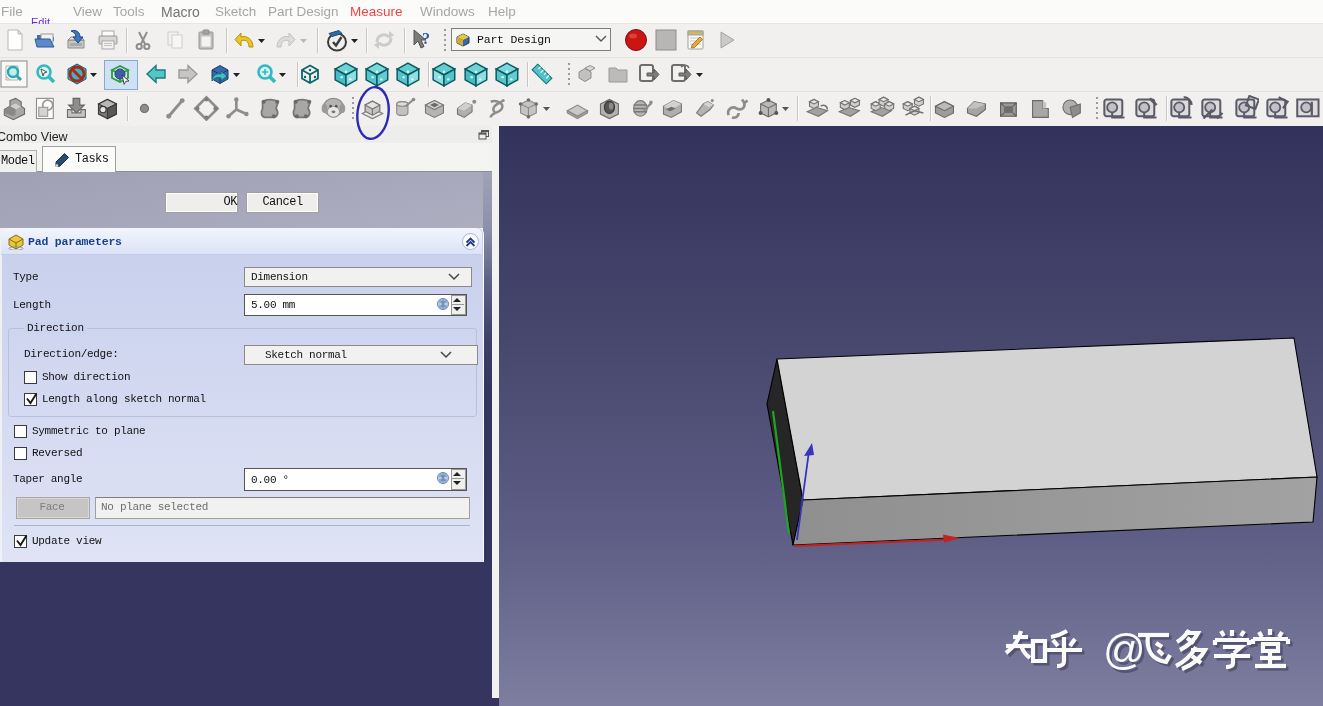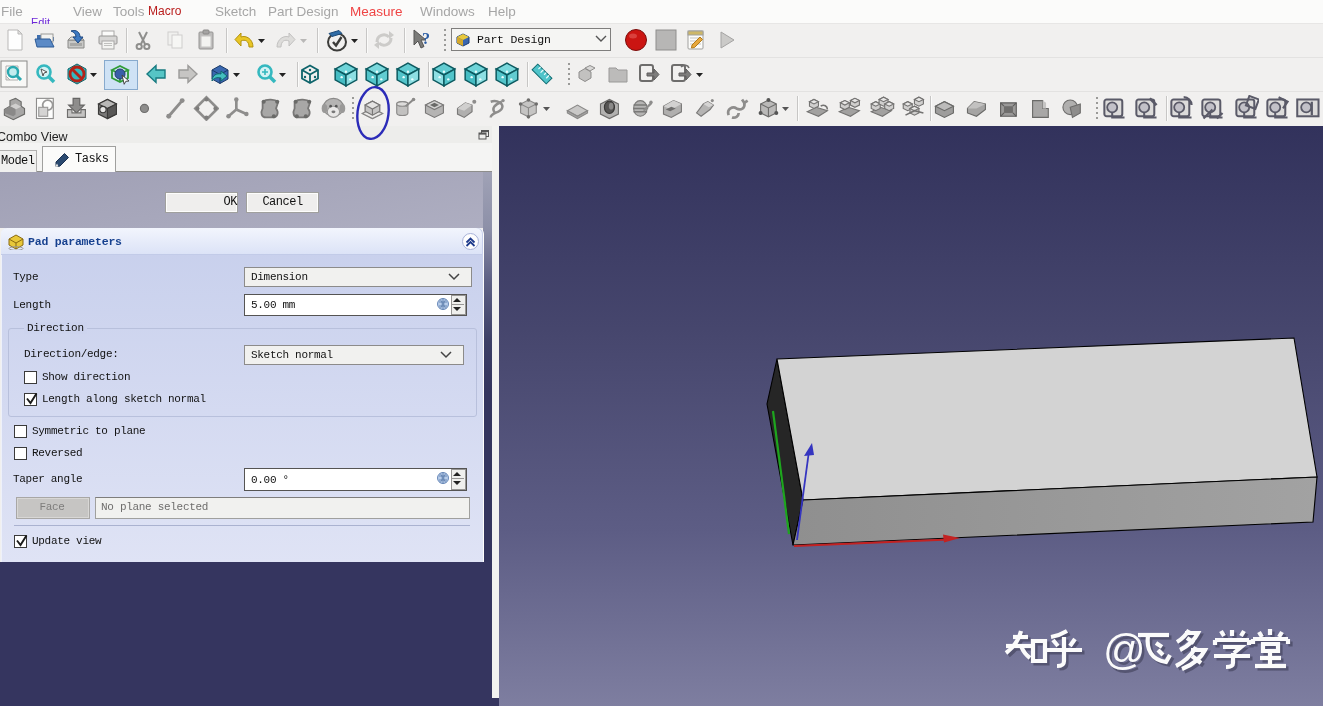--- a/index.html
+++ b/index.html
@@ -10,21 +10,21 @@
 .vsep{position:absolute;width:1px;background:#c7c6c5;border-right:1px solid #fbfbfa;}
 .dsep{position:absolute;width:2px;background-image:repeating-linear-gradient(#9a9a98 0 2px,transparent 2px 5px);}
 </style></head><body>
 <div class="abs" style="left:0;top:0;width:1323px;height:706px;background:#f1f0ef"></div>
 
 <div class="abs" style="left:0;top:0;width:1323px;height:23px;background:#fbfbfa;border-bottom:1px solid #e7e6e5"></div>
 <div class="abs" style="left:1px;top:4px;font-size:13.5px;color:#a6a6a6">File</div>
 <div class="abs" style="left:31px;top:16px;font-size:11px;color:#6d28d9">Edit</div>
 <div class="abs" style="left:73px;top:4px;font-size:13.5px;color:#a6a6a6">View</div>
 <div class="abs" style="left:113px;top:4px;font-size:13.5px;color:#a6a6a6">Tools</div>
-<div class="abs" style="left:148px;top:4px;font-size:12px;color:#b91c1c">Macro</div>
+<div class="abs" style="left:161px;top:4px;font-size:14px;color:#737373">Macro</div>
 <div class="abs" style="left:215px;top:4px;font-size:13.5px;color:#a6a6a6">Sketch</div>
 <div class="abs" style="left:268px;top:4px;font-size:13.5px;color:#a6a6a6">Part Design</div>
 <div class="abs" style="left:350px;top:4px;font-size:13.5px;color:#ef4444">Measure</div>
 <div class="abs" style="left:420px;top:4px;font-size:13.5px;color:#a6a6a6">Windows</div>
 <div class="abs" style="left:488px;top:4px;font-size:13.5px;color:#a6a6a6">Help</div>
 <div class="abs" style="left:0;top:24px;width:1323px;height:33px;background:#f1f0ef;border-bottom:1px solid #e3e2e1"></div>
 <div class="abs" style="left:0;top:58px;width:1323px;height:33px;background:#f1f0ef;border-bottom:1px solid #e3e2e1"></div>
 <div class="abs" style="left:0;top:92px;width:1323px;height:34px;background:#f1f0ef;border-bottom:1px solid #c9c8c7"></div>
 <svg style="position:absolute;left:3.0px;top:28.0px" width="24.0" height="24.0" viewBox="0 0 24 24">
     <path d="M5,2 h10 l4,4 v16 h-14 z" fill="#fefefe" stroke="#b9b8b7"></path>
@@ -593,21 +593,21 @@
 <div class="abs" style="left:451px;top:304px;width:13px;height:1px;background:#989796"></div>
 <svg style="position:absolute;left:453px;top:298px" width="9" height="5" viewBox="0 0 9 5">
     <polygon points="0,4 8,4 4,0" fill="#222"></polygon>
   </svg>
 <svg style="position:absolute;left:453px;top:307px" width="9" height="5" viewBox="0 0 9 5">
     <polygon points="0,0 8,0 4,4" fill="#222"></polygon>
   </svg>
 <div class="abs" style="left:8px;top:328px;width:467px;height:87px;border:1px solid #b8c0dc;border-radius:3px"></div>
 <div class="lbl" style="left:24px;top:322px;background:linear-gradient(#ccd3ee,#cdd4ee);padding:0 3px">Direction</div>
 <div class="lbl" style="left:24px;top:348px">Direction/edge:</div>
-<div style="position:absolute;background:#f1f1ef;border:1px solid #8c8b8a;font-family:'Liberation Mono',monospace;font-size:11px;letter-spacing:-0.3px;color:#111;left:244px;top:345px;width:212px;height:18px;line-height:18px;padding-left:6px">Sketch normal</div>
+<div style="position:absolute;background:#f1f1ef;border:1px solid #8c8b8a;font-family:'Liberation Mono',monospace;font-size:11px;letter-spacing:-0.3px;color:#111;left:244px;top:345px;width:212px;height:18px;line-height:18px;padding-left:20px">Sketch normal</div>
 <svg style="position:absolute;left:440px;top:351px" width="12" height="8" viewBox="0 0 12 8">
     <path d="M1,1 l5,5 5,-5" fill="none" stroke="#444" stroke-width="1.5"></path>
   </svg>
 <div class="cb" style="left:24px;top:371px"></div>
 <div class="lbl" style="left:42px;top:371px">Show direction</div>
 <div class="cb" style="left:24px;top:393px"></div>
 <svg style="position:absolute;left:24px;top:391px" width="15" height="15" viewBox="0 0 15 15">
     <path d="M3,7.5 l3.5,4.5 6,-9.5" fill="none" stroke="#1a1a1a" stroke-width="1.9"></path>
   </svg>
 <div class="lbl" style="left:42px;top:393px">Length along sketch normal</div>

